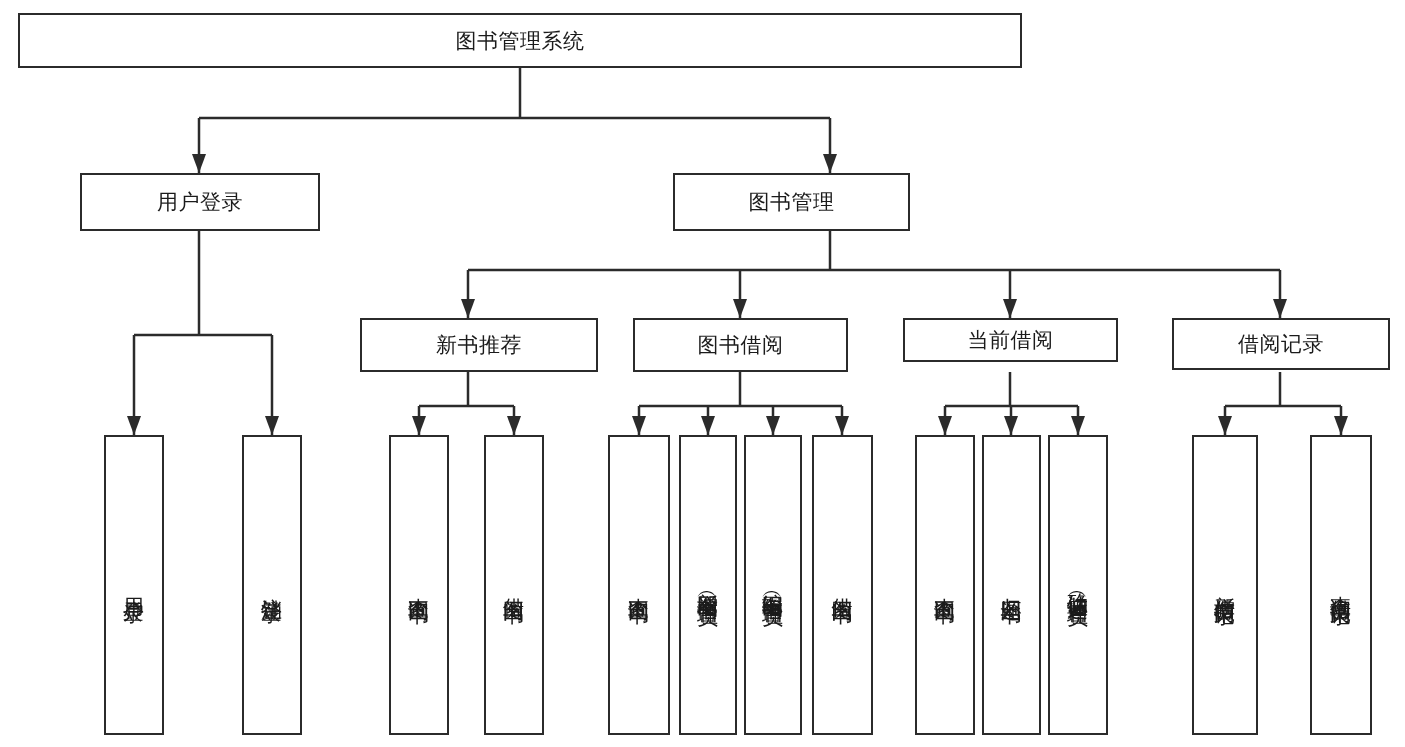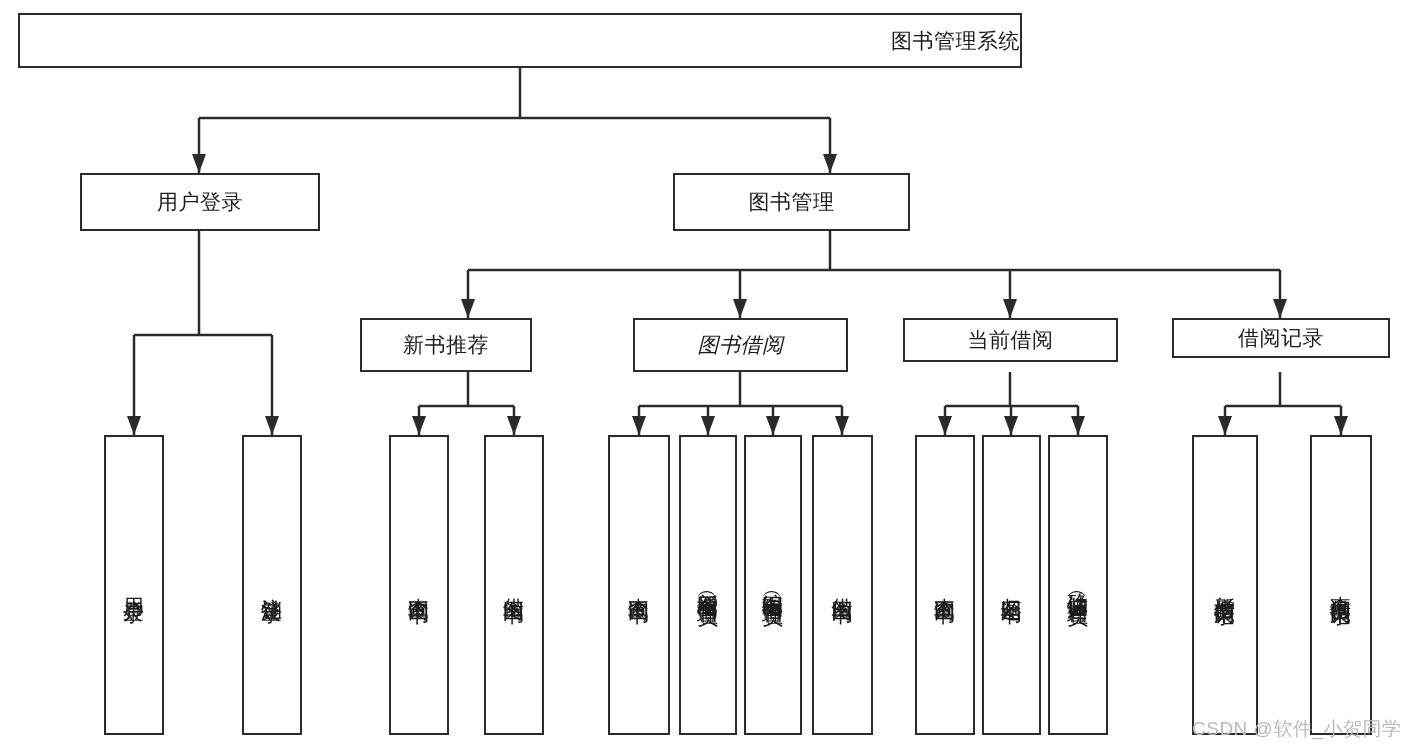--- a/index.html
+++ b/index.html
@@ -114,39 +114,39 @@
       <polygon points="1071,416 1085,416 1078,435" fill="#2b2b2b"></polygon>
       <line x1="1280" y1="372" x2="1280" y2="406" stroke="#2b2b2b" stroke-width="2.5"></line>
       <line x1="1225" y1="406" x2="1341" y2="406" stroke="#2b2b2b" stroke-width="2.5"></line>
       <line x1="1225" y1="406" x2="1225" y2="435" stroke="#2b2b2b" stroke-width="2.5"></line>
       <polygon points="1218,416 1232,416 1225,435" fill="#2b2b2b"></polygon>
       <line x1="1341" y1="406" x2="1341" y2="435" stroke="#2b2b2b" stroke-width="2.5"></line>
       <polygon points="1334,416 1348,416 1341,435" fill="#2b2b2b"></polygon>
     </svg>
 
   <div id="nodes">
-      <div class="node node-h" style="left: 18px; top: 13px; width: 1004px; height: 55px; justify-content: flex-end;">
+      <div class="node node-h" style="left: 18px; top: 13px; width: 1004px; height: 55px;">
         <span>图书管理系统</span>
       </div>
       <div class="node node-h" style="left: 80px; top: 173px; width: 240px; height: 58px;">
         <span>用户登录</span>
       </div>
       <div class="node node-h" style="left: 673px; top: 173px; width: 237px; height: 58px;">
         <span>图书管理</span>
       </div>
-      <div class="node node-h" style="left: 360px; top: 318px; width: 172px; height: 54px;">
+      <div class="node node-h" style="left: 360px; top: 318px; width: 238px; height: 54px;">
         <span>新书推荐</span>
       </div>
-      <div class="node node-h" style="left: 633px; top: 318px; width: 215px; height: 54px; font-style: italic;">
+      <div class="node node-h" style="left: 633px; top: 318px; width: 215px; height: 54px;">
         <span>图书借阅</span>
       </div>
       <div class="node node-h" style="left: 903px; top: 318px; width: 215px; height: 44px;">
         <span>当前借阅</span>
       </div>
-      <div class="node node-h" style="left: 1172px; top: 318px; width: 218px; height: 40px;">
+      <div class="node node-h" style="left: 1172px; top: 318px; width: 218px; height: 52px;">
         <span>借阅记录</span>
       </div>
       <div class="node node-v" style="left: 104px; top: 435px; width: 60px; height: 300px;">
         <span class="vtext">用户登录</span>
       </div>
       <div class="node node-v" style="left: 242px; top: 435px; width: 60px; height: 300px;">
         <span class="vtext">注销登录</span>
       </div>
       <div class="node node-v" style="left: 389px; top: 435px; width: 60px; height: 300px;">
         <span class="vtext">查询图书</span>
@@ -176,15 +176,14 @@
         <span class="vtext">确认归还（管理员）</span>
       </div>
       <div class="node node-v" style="left: 1192px; top: 435px; width: 66px; height: 300px;">
         <span class="vtext">新增借阅记录</span>
       </div>
       <div class="node node-v" style="left: 1310px; top: 435px; width: 62px; height: 300px;">
         <span class="vtext">查询借阅记录</span>
       </div>
     </div>
 
-  <div class="watermark" style="left: 1192px; top: 716px;">CSDN @软件_小贺同学</div>
 
 </div>
 
 </body></html>

